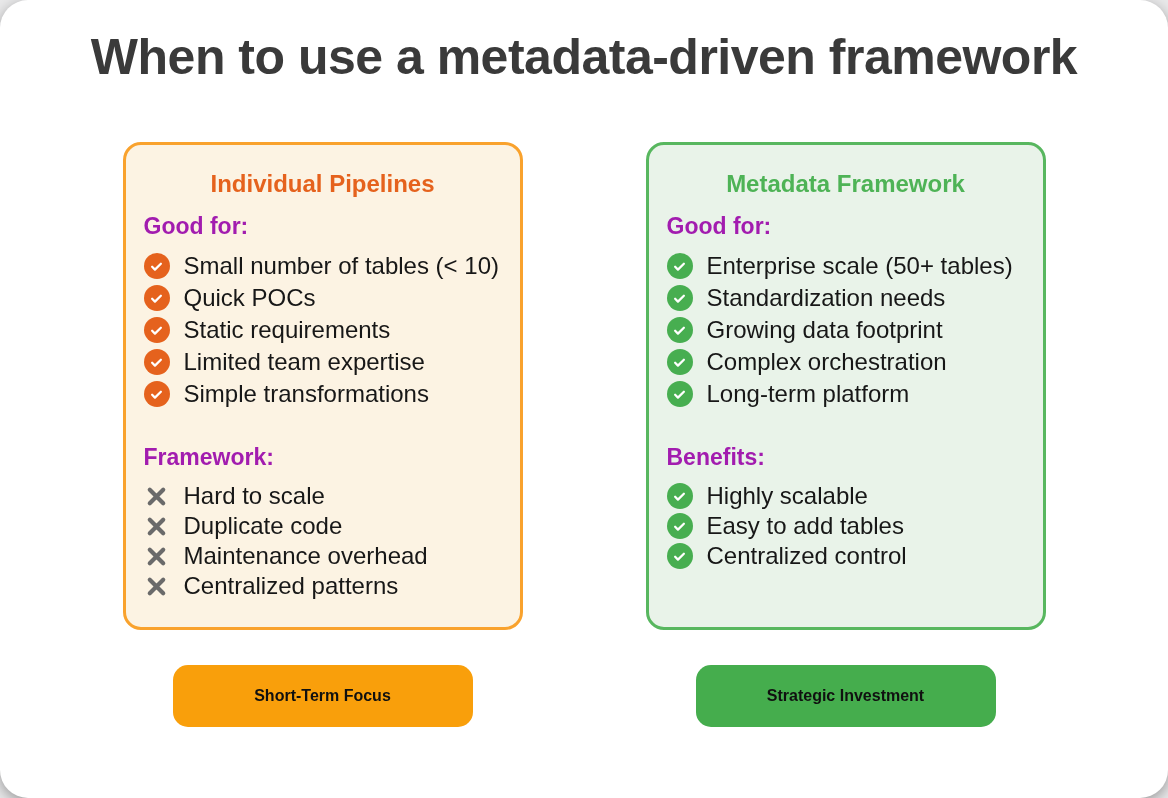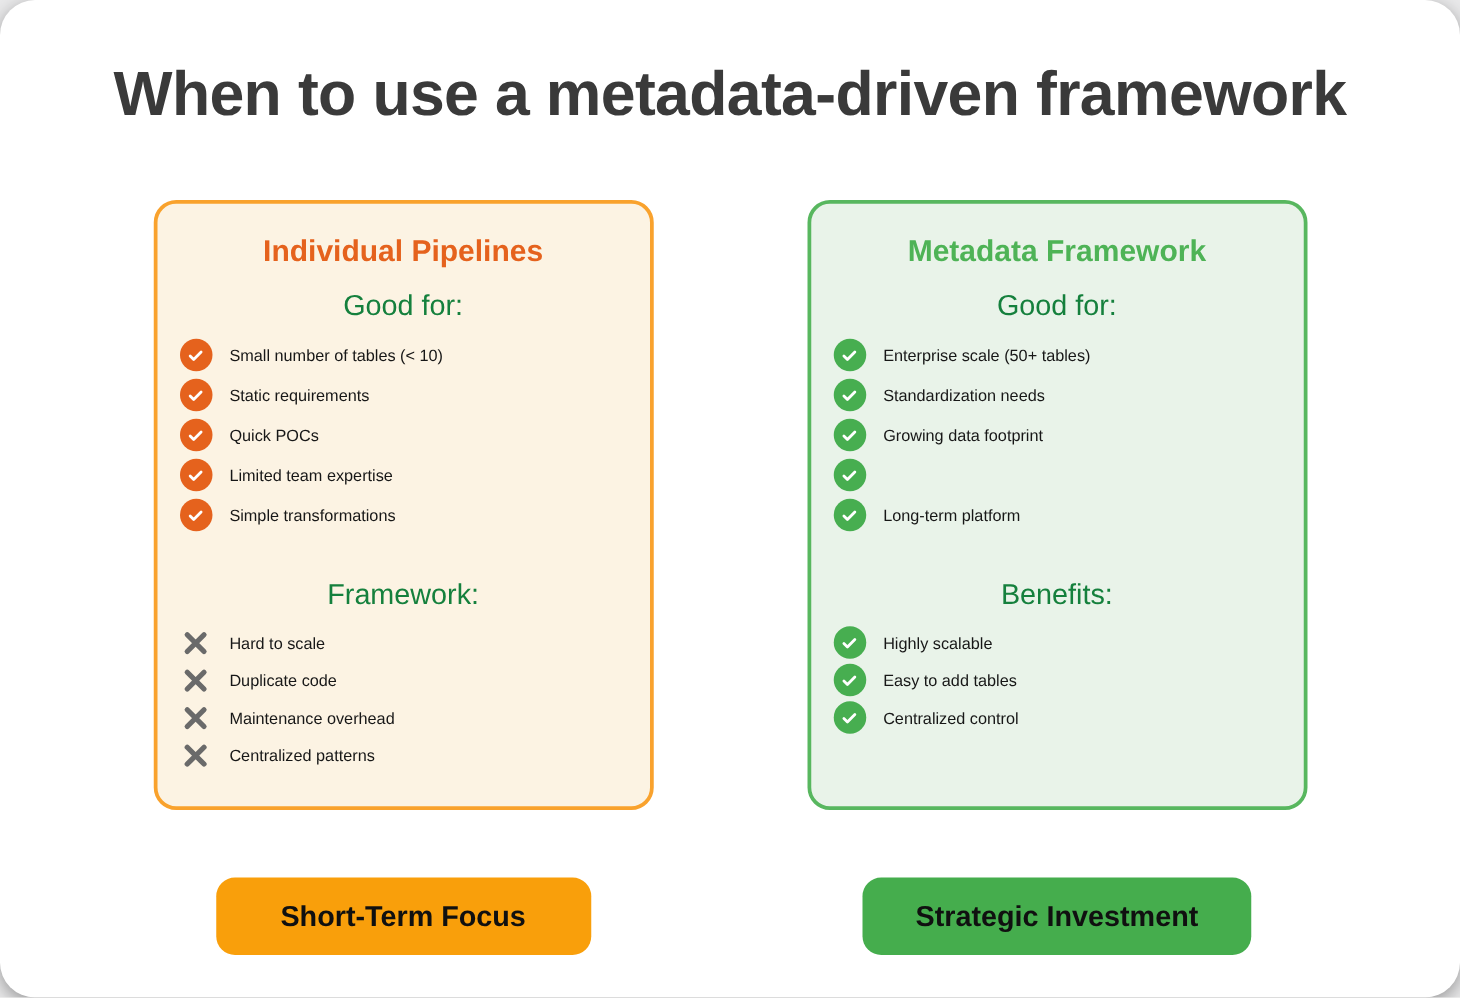--- a/index.html
+++ b/index.html
@@ -12,21 +12,21 @@
     width: 1168px; height: 798px;
     font-family: "Liberation Sans", "DejaVu Sans", sans-serif;
     background: var(--page-bg);
     overflow: hidden;
   }
   .card {
     width: 1168px; height: 798px;
     background: #ffffff;
     border-radius: 28px;
     box-shadow: 0 4px 14px rgba(0,0,0,0.35);
-    padding-top: 46px;
+    padding-top: 28px;
   }
   .main-title {
     text-align: center;
     font-size: 50px;
     font-weight: 800;
     letter-spacing: -0.5px;
     color: var(--title-color);
   }
   .panels-row {
     display: flex;
@@ -56,37 +56,36 @@
     border-color: var(--green-border);
   }
   .panel-title {
     text-align: center;
     font-size: 24px;
     font-weight: 700;
   }
   .panel.orange .panel-title { color: var(--orange-accent); }
   .panel.green  .panel-title { color: var(--green-accent); }
   .section-heading {
-    text-align: center;
     font-size: 23px;
-    font-weight: 400;
-    color: #15803d;
+    font-weight: 700;
+    color: #a21caf;
     margin-top: 15px;
   }
   .section + .section .section-heading { margin-top: 34px; }
   ul.items {
     list-style: none;
     margin-top: 10px;
   }
   ul.items li {
     display: flex;
     align-items: center;
     gap: 14px;
     min-height: 32px;
-    font-size: 13px;
+    font-size: 24px;
     color: var(--text-color);
   }
   .section.compact ul.items li { min-height: 30px; }
   .icon-badge {
     flex: 0 0 auto;
     width: 26px; height: 26px;
     border-radius: 50%;
     display: inline-flex;
     align-items: center;
     justify-content: center;
@@ -94,31 +93,31 @@
   .icon-badge.orange { background: var(--orange-accent); }
   .icon-badge.green  { background: var(--green-check); }
   .cross-wrap {
     flex: 0 0 auto;
     width: 26px; height: 26px;
     display: inline-flex;
     align-items: center;
     justify-content: center;
   }
   .badge {
-    margin-top: 54px;
+    margin-top: 35px;
     height: 62px;
     min-width: 300px;
     padding: 0 42px;
     border: none;
     border-radius: 15px;
     display: inline-flex;
     align-items: center;
     justify-content: center;
     font-family: inherit;
-    font-size: 23px;
+    font-size: 16px;
     font-weight: 700;
     color: #101010;
   }
   .badge.orange { background: var(--orange-badge); }
   .badge.green  { background: var(--green-badge); text-align: center; }
 </style>
 </head>
 <body>
 
 <div class="card">
@@ -141,29 +140,29 @@
                   </svg>
                 </span>
               <span>Small number of tables (&lt; 10)</span>
             </li>
             <li>
               <span class="icon-badge orange">
                   <svg viewBox="0 0 24 24" width="15" height="15">
                     <path d="M5 12.5l4.5 4.5L19 7.5" fill="none" stroke="#ffffff" stroke-width="3.6" stroke-linecap="round" stroke-linejoin="round"></path>
                   </svg>
                 </span>
+              <span>Quick POCs</span>
+            </li>
+            <li>
+              <span class="icon-badge orange">
+                  <svg viewBox="0 0 24 24" width="15" height="15">
+                    <path d="M5 12.5l4.5 4.5L19 7.5" fill="none" stroke="#ffffff" stroke-width="3.6" stroke-linecap="round" stroke-linejoin="round"></path>
+                  </svg>
+                </span>
               <span>Static requirements</span>
-            </li>
-            <li>
-              <span class="icon-badge orange">
-                  <svg viewBox="0 0 24 24" width="15" height="15">
-                    <path d="M5 12.5l4.5 4.5L19 7.5" fill="none" stroke="#ffffff" stroke-width="3.6" stroke-linecap="round" stroke-linejoin="round"></path>
-                  </svg>
-                </span>
-              <span>Quick POCs</span>
             </li>
             <li>
               <span class="icon-badge orange">
                   <svg viewBox="0 0 24 24" width="15" height="15">
                     <path d="M5 12.5l4.5 4.5L19 7.5" fill="none" stroke="#ffffff" stroke-width="3.6" stroke-linecap="round" stroke-linejoin="round"></path>
                   </svg>
                 </span>
               <span>Limited team expertise</span>
             </li>
             <li>
@@ -249,20 +248,21 @@
                   </svg>
                 </span>
               <span>Growing data footprint</span>
             </li>
             <li>
               <span class="icon-badge green">
                   <svg viewBox="0 0 24 24" width="15" height="15">
                     <path d="M5 12.5l4.5 4.5L19 7.5" fill="none" stroke="#ffffff" stroke-width="3.6" stroke-linecap="round" stroke-linejoin="round"></path>
                   </svg>
                 </span>
+              <span>Complex orchestration</span>
             </li>
             <li>
               <span class="icon-badge green">
                   <svg viewBox="0 0 24 24" width="15" height="15">
                     <path d="M5 12.5l4.5 4.5L19 7.5" fill="none" stroke="#ffffff" stroke-width="3.6" stroke-linecap="round" stroke-linejoin="round"></path>
                   </svg>
                 </span>
               <span>Long-term platform</span>
             </li>
           </ul>

